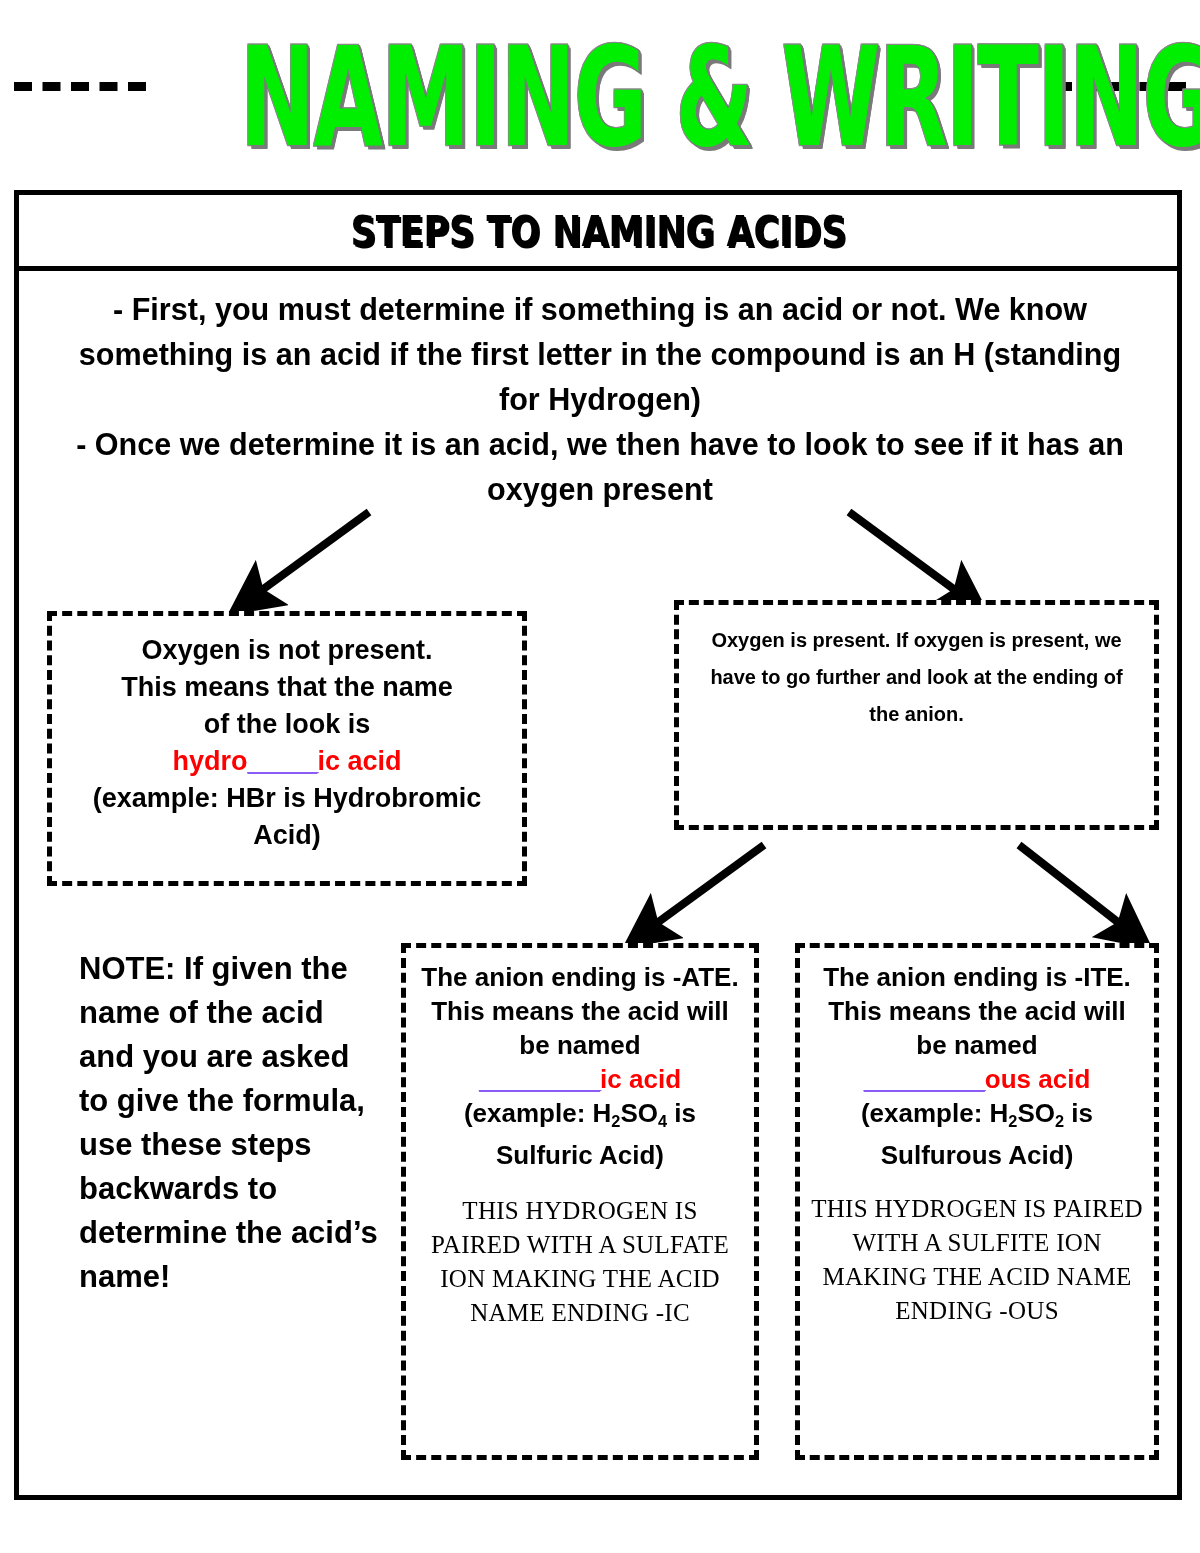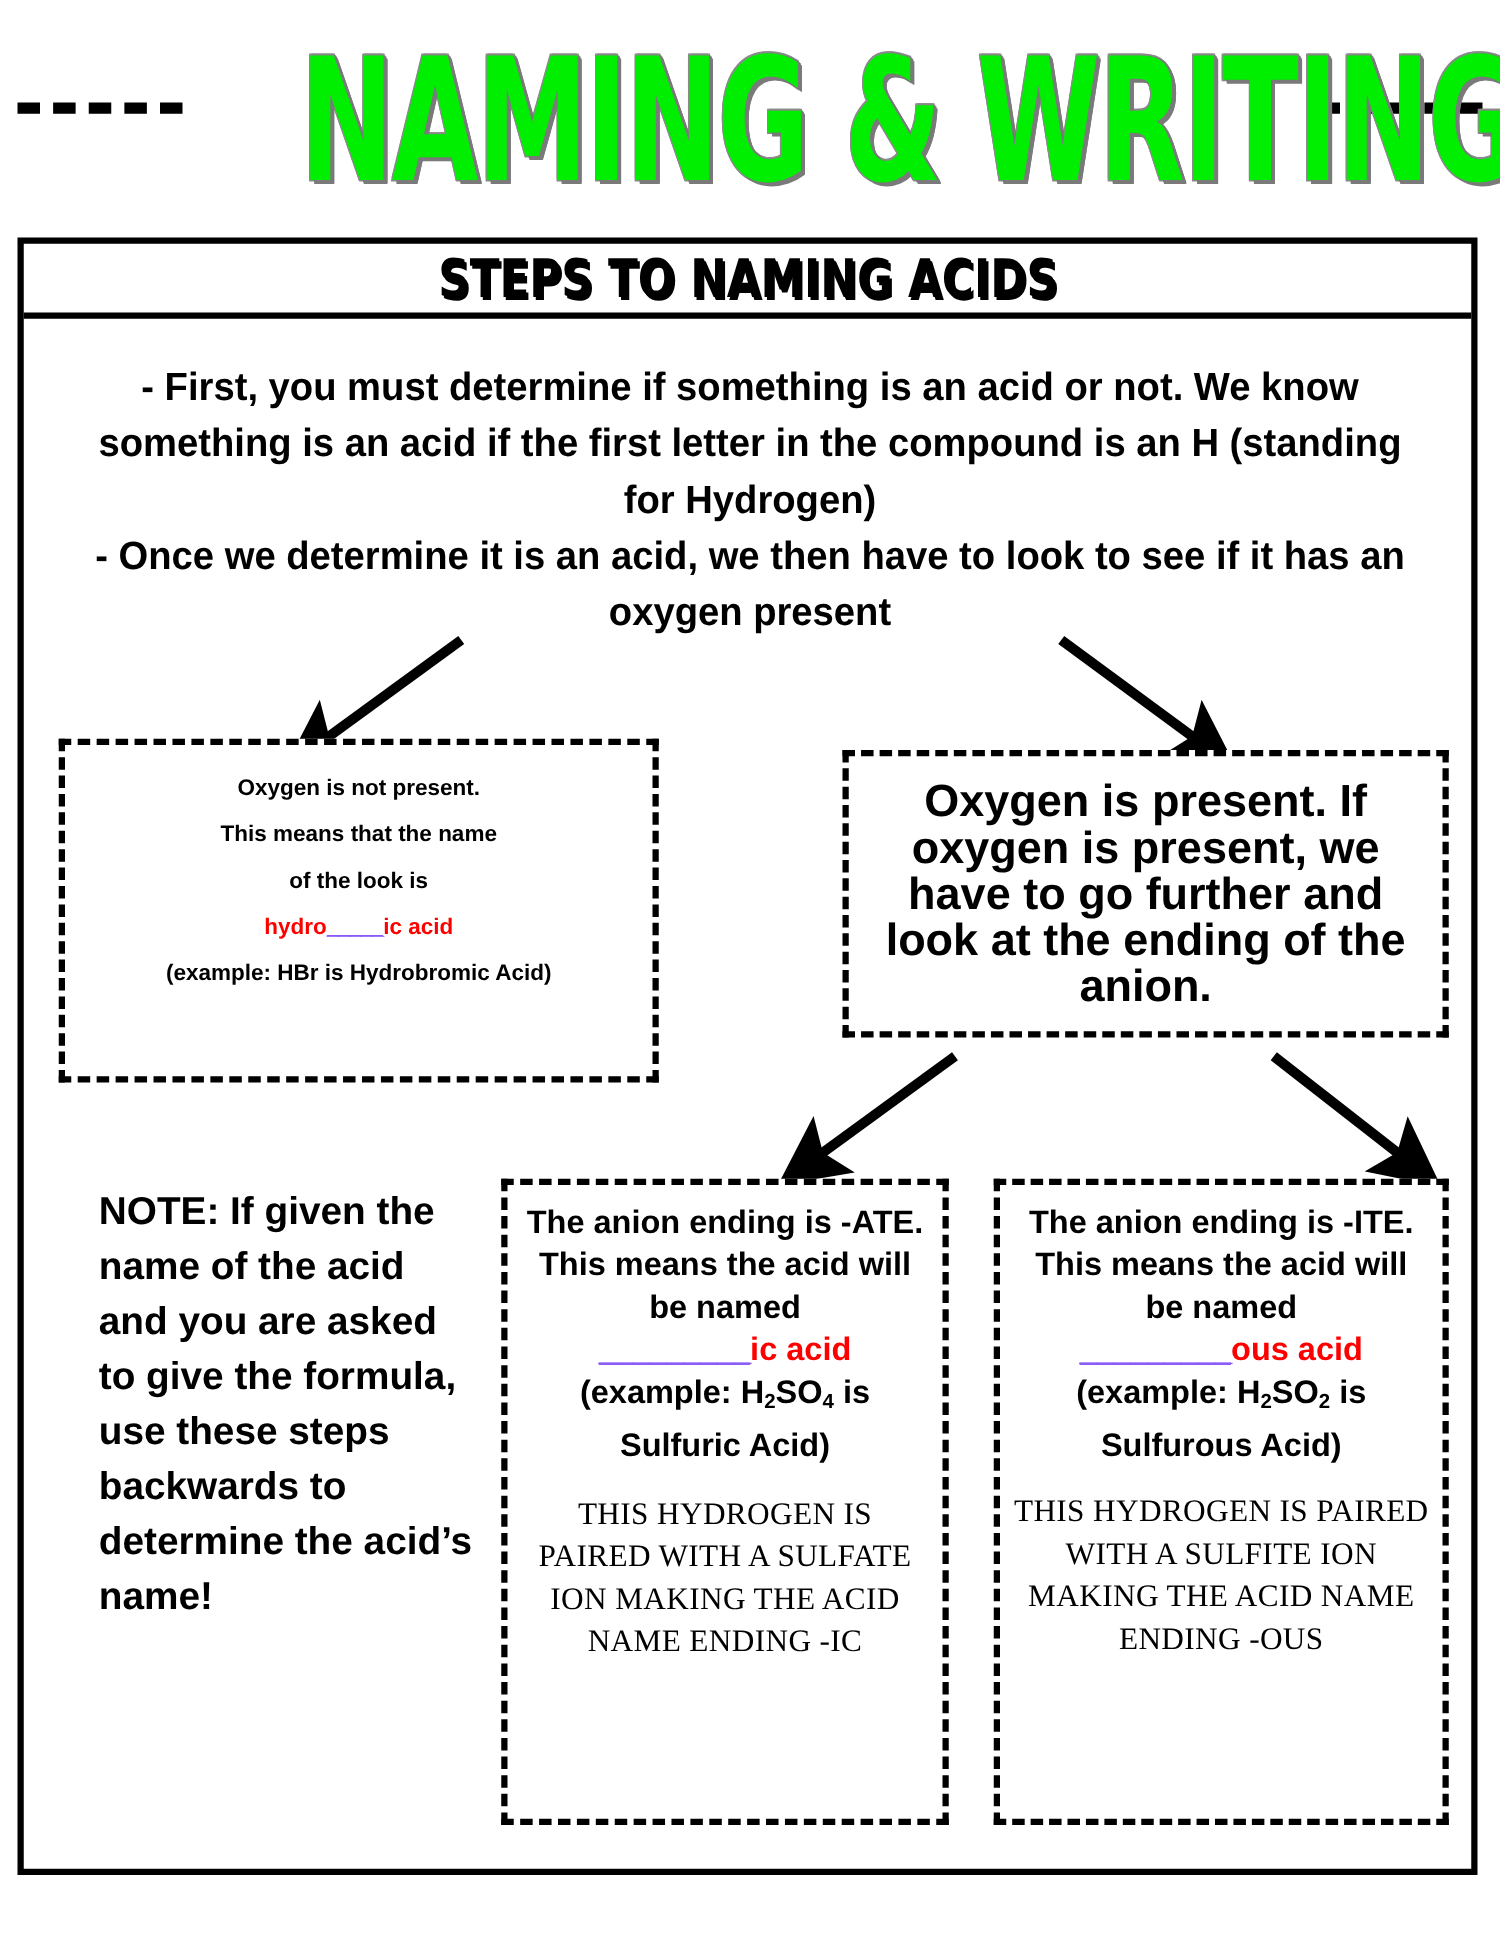--- a/index.html
+++ b/index.html
@@ -66,21 +66,21 @@
     border: 5px solid #000000;
     box-sizing: border-box;
     background: #ffffff;
   }
 
   .header-band {
     position: absolute;
     left: 0;
     top: 0;
     width: 100%;
-    height: 60px;
+    height: 76px;
     border-bottom: 5px solid #000000;
     box-sizing: border-box;
     display: flex;
     align-items: center;
     justify-content: center;
   }
   .header-title {
     font-family: "DejaVu Sans", sans-serif;
     font-weight: bold;
     font-size: 38px;
@@ -118,33 +118,33 @@
     box-sizing: border-box;
     background: #ffffff;
     text-align: center;
     font-family: "Liberation Sans", sans-serif;
     font-weight: bold;
     color: #000000;
   }
 
   #box-no-oxygen {
     left: 28px;
-    top: 396px;
+    top: 416px;
     width: 480px;
     height: 275px;
-    font-size: 18px;
+    font-size: 27px;
     line-height: 37px;
     padding: 16px 14px 0 14px;
   }
   #box-yes-oxygen {
     left: 655px;
     top: 405px;
     width: 485px;
     height: 230px;
-    font-size: 36px;
+    font-size: 20px;
     line-height: 37px;
     padding: 17px 18px 0 18px;
     text-align: center;
   }
   #box-ate {
     left: 382px;
     top: 748px;
     width: 358px;
     height: 517px;
     font-size: 26px;

